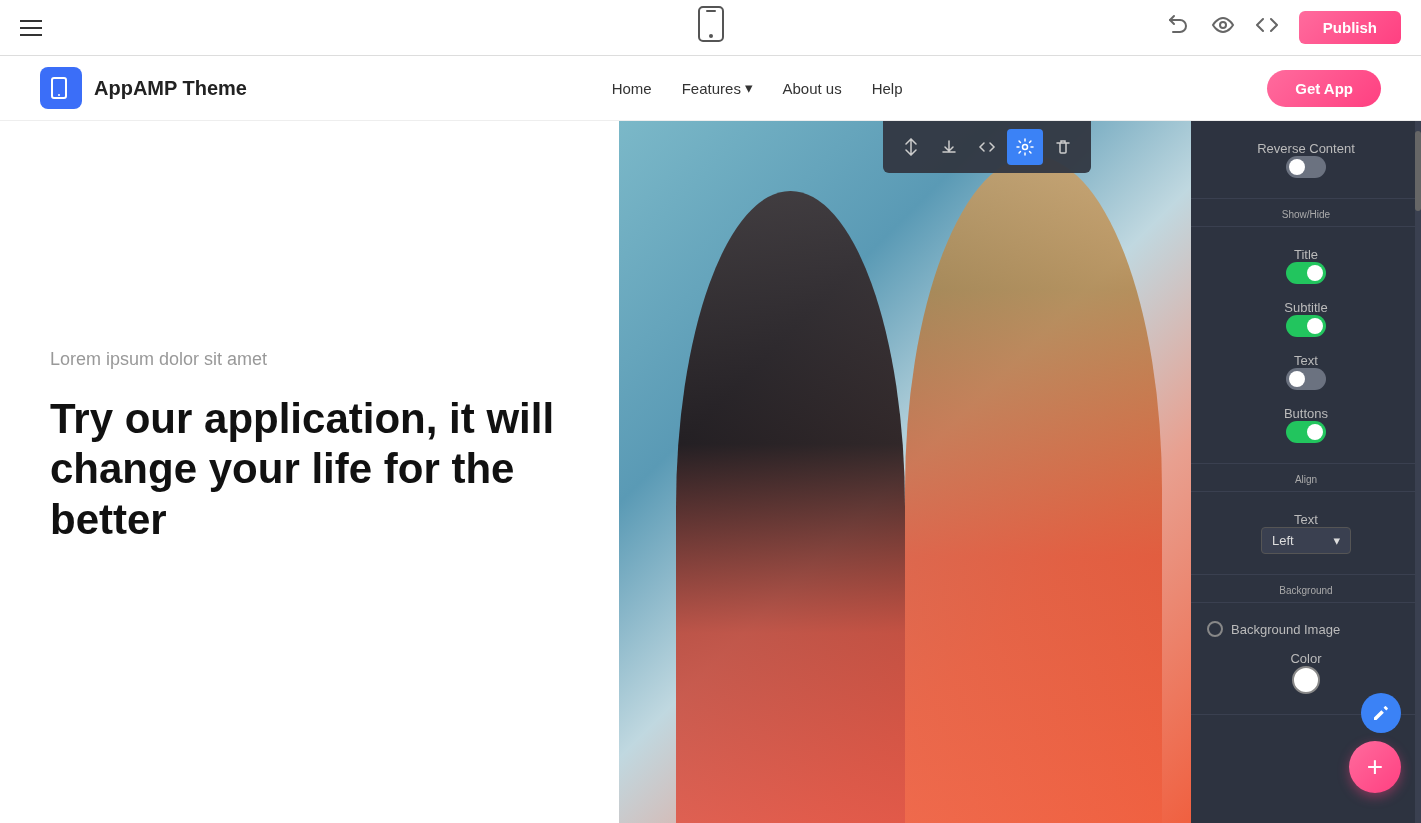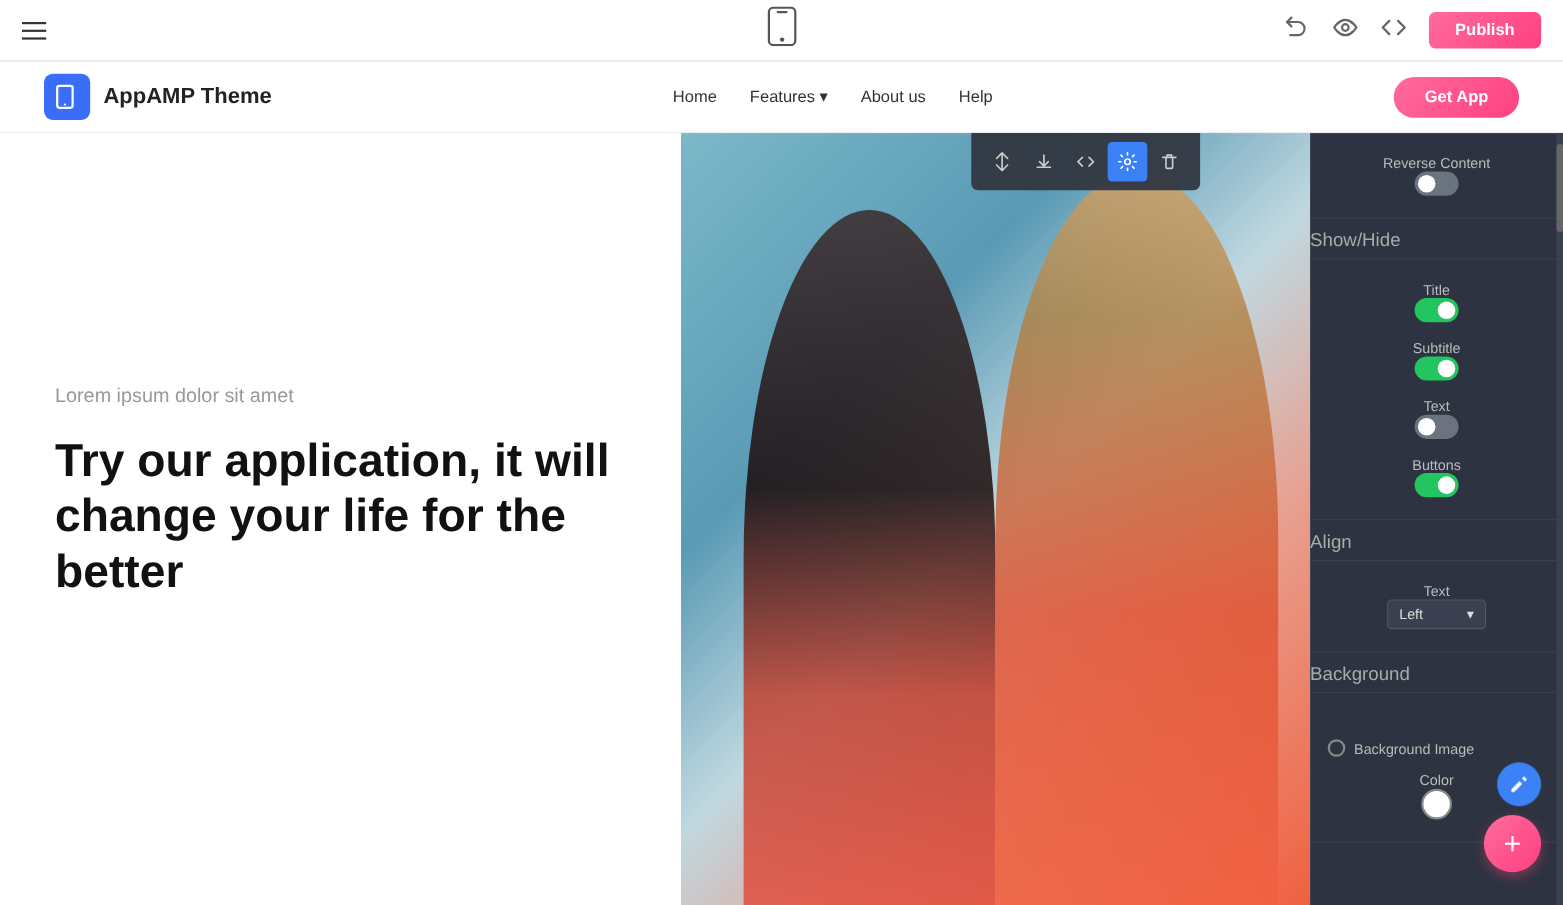--- a/index.html
+++ b/index.html
@@ -112,21 +112,21 @@
       overflow-y: auto; flex-shrink: 0; position: relative;
       scrollbar-width: thin; scrollbar-color: #555 #2d3340;
     }
     .panel-section { padding: 12px 16px; border-bottom: 1px solid #3a4050; }
     .panel-row {
       display: flex; align-items: center; justify-content: flex-start;
       padding: 8px 0; font-size: 13px; color: #ccc; flex-direction: column;
     }
     .panel-row-label { font-size: 13px; color: #bbb; }
     .section-header {
-      text-align: left; font-size: 17px; color: #aaa;
+      text-align: center; font-size: 10px; color: #aaa;
       padding: 10px 0 6px; border-bottom: 1px solid #3a4050;
     }
 
     
     .toggle { position: relative; display: inline-block; width: 40px; height: 22px; }
     .toggle-slider {
       position: absolute; cursor: pointer; top: 0; left: 0; right: 0; bottom: 0;
       border-radius: 22px; transition: .3s;
     }
     .toggle-slider.on { background: #22c55e; }
@@ -150,21 +150,21 @@
     .slider-fill { height: 100%; background: #22c55e; border-radius: 2px; }
 
     
     .select-box {
       background: #3a4050; border: 1px solid #555; color: #ddd;
       border-radius: 4px; padding: 5px 10px; font-size: 13px; cursor: pointer;
       min-width: 90px; display: flex; align-items: center; justify-content: space-between;
     }
 
     
-    .radio-row { display: flex; align-items: center; gap: 8px; padding: 6px 0; margin-top: 24px; }
+    .radio-row { display: flex; align-items: center; gap: 8px; padding: 6px 0; }
     .radio-circle {
       width: 16px; height: 16px; border-radius: 50%; border: 2px solid #888;
       display: flex; align-items: center; justify-content: center; cursor: pointer;
     }
     .radio-circle.checked { border-color: #22c55e; background: #22c55e; }
     .radio-circle.checked::after { content: ''; width: 6px; height: 6px; background: #fff; border-radius: 50%; }
 
     
     .color-swatch {
       width: 28px; height: 28px; border-radius: 50%; border: 2px solid #888; cursor: pointer;

